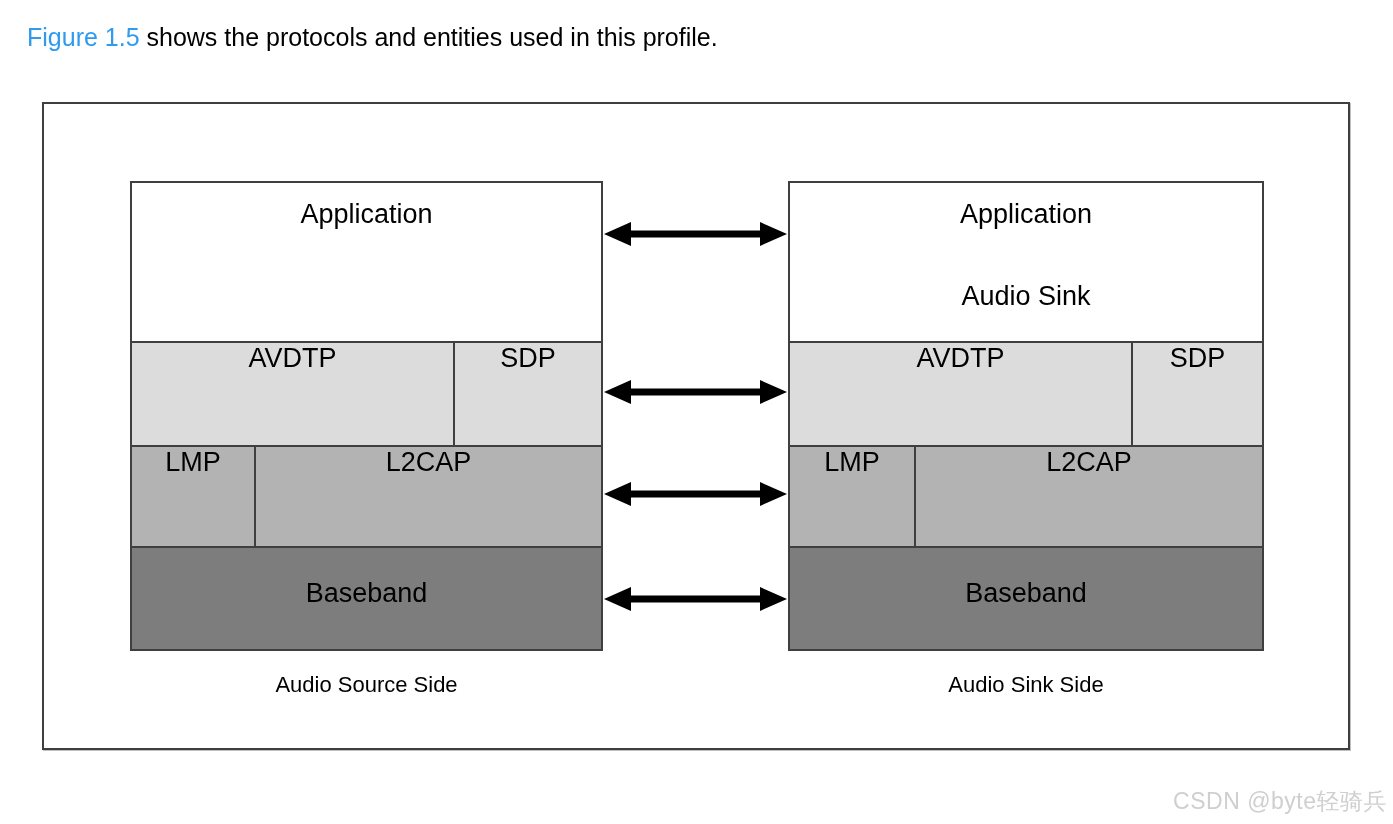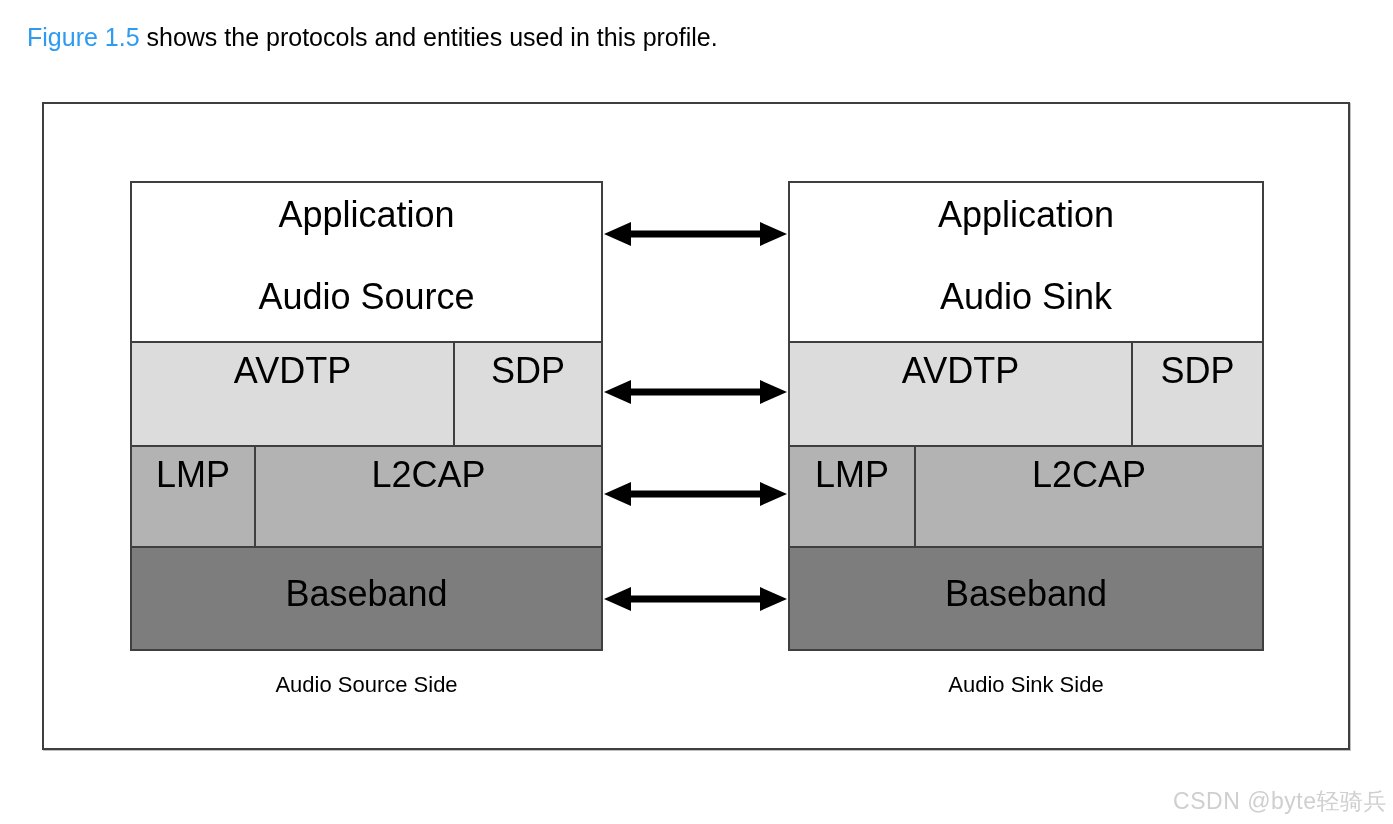--- a/index.html
+++ b/index.html
@@ -23,29 +23,29 @@
 
   .figure-box{position:absolute;left:42px;top:102px;width:1308px;height:648px;
     border:2px solid var(--box-border);background:#ffffff;
     box-shadow:1px 1px 0 rgba(0,0,0,.25);}
 
   .stack{position:absolute;top:77px;height:470px;border:2px solid var(--box-border);
     display:flex;flex-direction:column;background:#fff;}
   .stack-left{left:86px;width:473px;}
   .stack-right{left:744px;width:476px;}
 
-  .row{position:relative;display:flex;font-size:36px;line-height:31px;text-align:right;}
+  .row{position:relative;display:flex;font-size:27px;line-height:31px;text-align:right;}
   .row-app{height:159px;background:var(--row-app);flex-direction:column;
     align-items:center;padding-top:16px;gap:51px;}
   .row-avdtp{height:105px;background:var(--row-avdtp);border-top:2px solid var(--box-border);}
   .row-lmp{height:102px;background:var(--row-lmp);border-top:2px solid var(--box-border);}
   .row-baseband{height:104px;background:var(--row-baseband);border-top:2px solid var(--box-border);
     justify-content:center;padding-top:30px;}
 
-  .cell{display:flex;justify-content:center;padding-top:12px;}
+  .cell{display:flex;justify-content:center;}
   .cell.divided{border-left:2px solid var(--box-border);}
   .stack-left  .cell-avdtp{width:321px;} .stack-left  .cell-sdp{flex:1;}
   .stack-right .cell-avdtp{width:341px;} .stack-right .cell-sdp{flex:1;}
   .stack-left  .cell-lmp{width:122px;}  .stack-right .cell-lmp{width:124px;}
   .cell-l2cap{flex:1;}
 
   .side-label{position:absolute;top:568px;font-size:22px;text-align:center;}
   .side-label-left{left:86px;width:473px;}
   .side-label-right{left:744px;width:476px;}
 
@@ -63,21 +63,20 @@
 
 <div class="page">
 
   <p class="intro"><a>Figure 1.5</a><span> shows the protocols and entities used in this profile.</span></p>
 
   <div class="figure-box">
 
     <div class="stack stack-left">
       <div class="row row-app">
         <span>Application</span>
-        <span>Audio Source</span>
       </div>
       <div class="row row-avdtp">
         <div class="cell cell-avdtp">
           <span>AVDTP</span>
         </div>
         <div class="cell cell-sdp divided">
           <span>SDP</span>
         </div>
       </div>
       <div class="row row-lmp">

